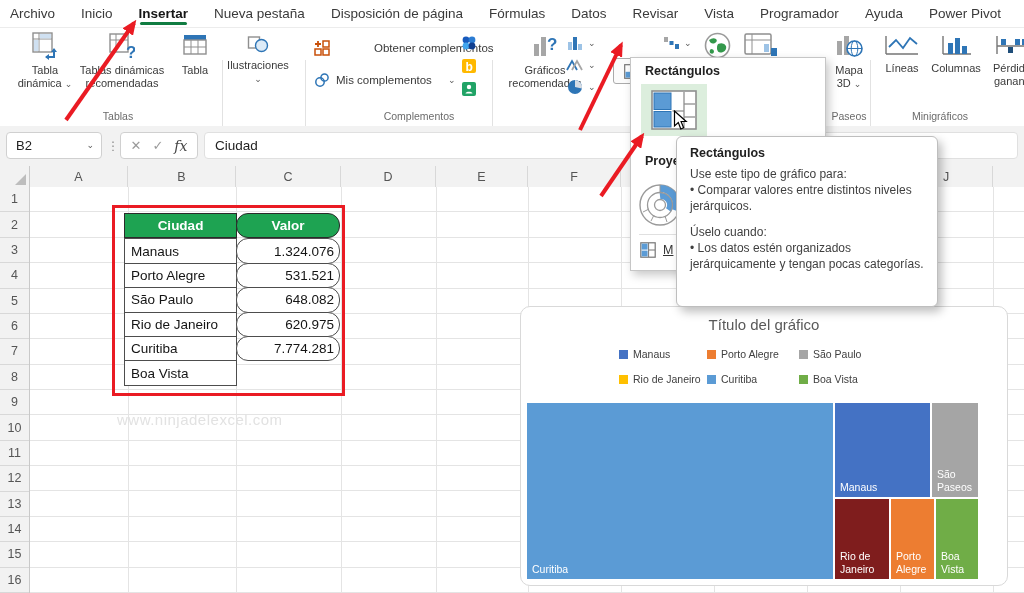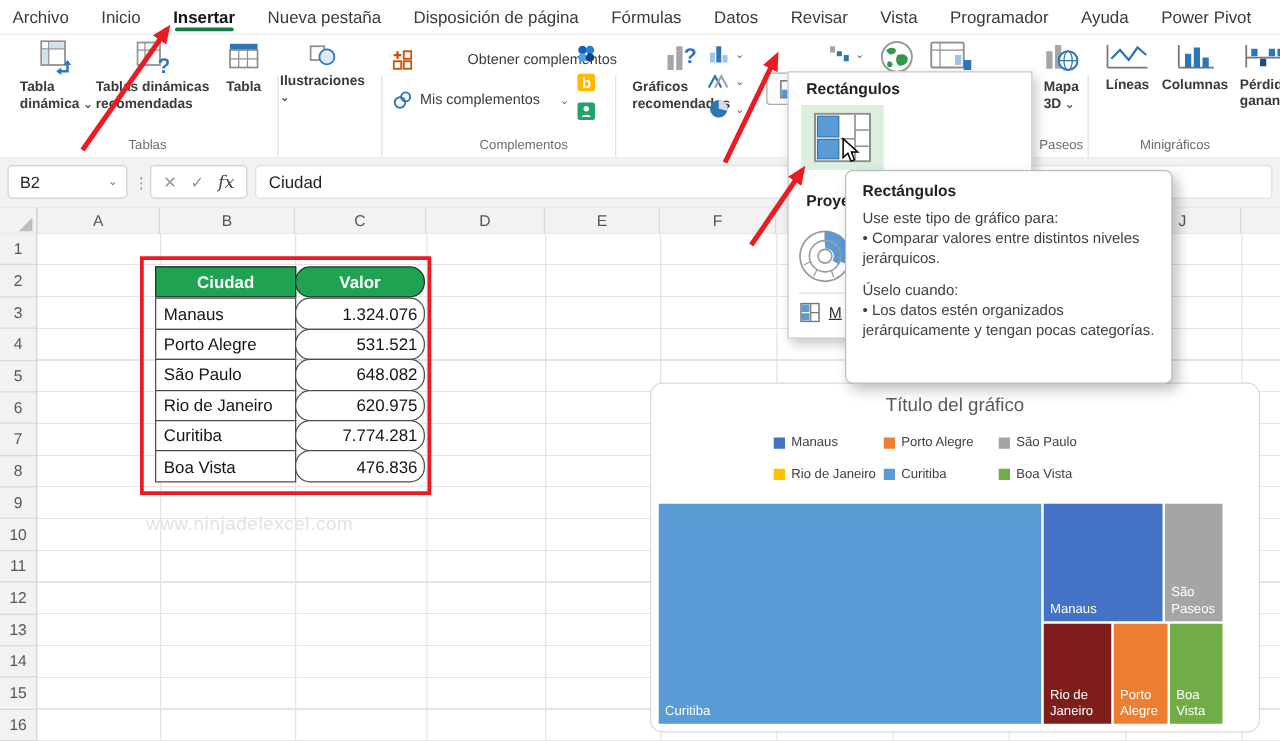--- a/index.html
+++ b/index.html
@@ -13,21 +13,21 @@
   .menu-item{position:relative;white-space:nowrap;cursor:default;}
   .menu-item.active{font-weight:700;color:#161616;}
   .menu-item.active::after{content:"";position:absolute;left:1px;right:1px;bottom:-4px;height:3px;
            background:#107C41;border-radius:2px;}
 
   
   .ribbon{position:absolute;top:27px;left:0;right:0;height:98px;background:#fff;
           border-top:1px solid #ececec;border-bottom:1px solid #d6d6d6;}
   .vsep{position:absolute;top:32px;height:82px;width:1px;background:#e2e2e2;}
   .rbtn{position:absolute;display:flex;flex-direction:column;align-items:center;}
-  .btn-label{font-size:11px;color:#3a3a3a;text-align:left;line-height:13px;margin-top:4px;white-space:nowrap;font-weight:bold;}
+  .btn-label{font-size:11px;color:#3a3a3a;text-align:center;line-height:13px;margin-top:4px;white-space:nowrap;}
   .grp-label{position:absolute;font-size:10.5px;color:#6b6b6b;text-align:center;white-space:nowrap;}
   .chev{font-size:9px;color:#5a5a5a;line-height:9px;}
   .rrow{position:absolute;display:flex;align-items:center;gap:6px;font-size:11.5px;color:#3a3a3a;white-space:nowrap;}
   .hier-btn{position:absolute;left:613px;top:30px;width:47px;height:24px;border:1px solid #ababab;
             border-radius:3px;display:flex;align-items:center;justify-content:center;gap:5px;background:#fbfbfb;}
 
   
   .fbar{position:absolute;top:126px;left:0;right:0;height:40px;background:#f2f2f2;
         border-bottom:1px solid #d4d4d4;}
   .namebox{position:absolute;left:6px;top:6px;width:96px;height:27px;background:#fff;border:1px solid #d0d0d0;
@@ -413,21 +413,20 @@
           <div class="xl-cell c-val">620.975</div>
         </div>
 
         <div class="xl-row">
           <div class="xl-cell c-city">Curitiba</div>
           <div class="xl-cell c-val">7.774.281</div>
         </div>
 
         <div class="xl-row">
           <div class="xl-cell c-city">Boa Vista</div>
-          <div class="xl-cell c-val">476.836</div>
         </div>
       </div>
   </div>
   <div class="red-border"></div>
 
   <div class="chart">
     <div class="chart-title">Título del gráfico</div>
     <div class="legend">
 
         <div class="lg-item">

